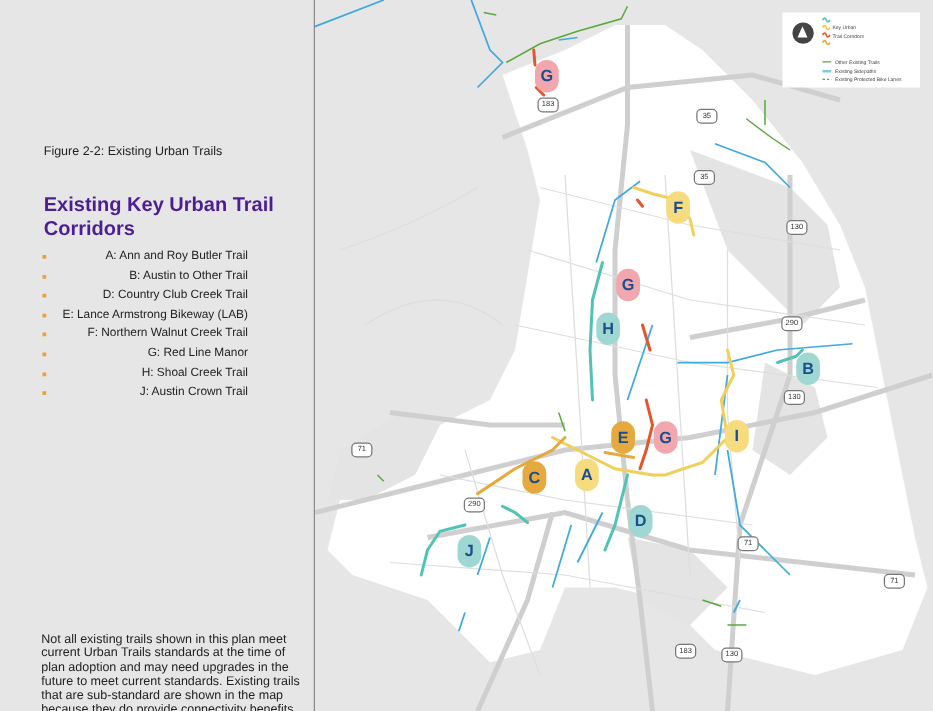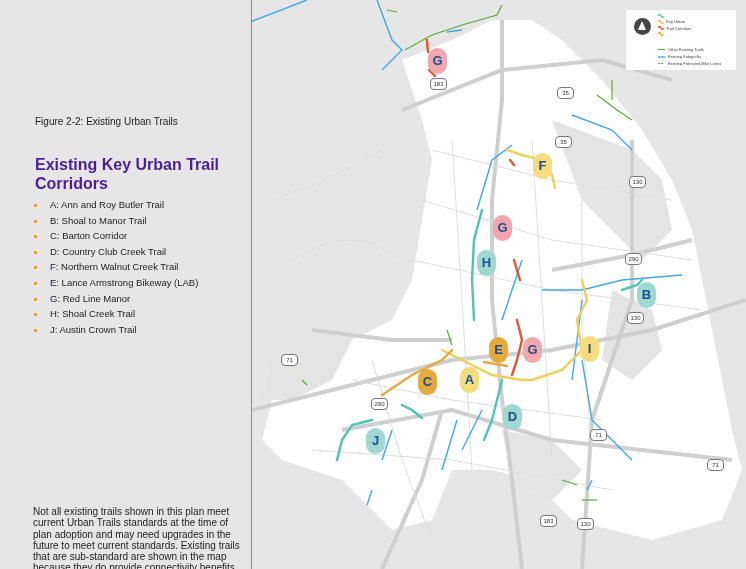--- a/index.html
+++ b/index.html
@@ -1,21 +1,21 @@
 <!DOCTYPE html>
 <html><head>
 <meta charset="utf-8">
 <style>
   html,body{margin:0;padding:0;}
   body{width:746px;height:569px;position:relative;overflow:hidden;background:#e6e6e6;font-family:"Liberation Sans",sans-serif;}
   .left-panel{position:absolute;left:0;top:17px;width:251px;height:569px;background:#e6e6e6;}
   .divider{position:absolute;left:251px;top:0;width:1px;height:569px;background:#8c8c8c;}
   .fig-caption{position:absolute;left:35px;top:99px;font-size:10px;color:#222;}
   .section-title{position:absolute;left:35px;top:138px;width:210px;font-size:16px;font-weight:bold;color:#4c1d95;line-height:19px;}
-  .trail-list{position:absolute;left:30px;top:180px;margin:0;padding:0;list-style:none;}
+  .trail-list{position:absolute;left:30px;top:180px;margin:0;padding:0;list-style:none;text-align:right;}
   .trail-list li{font-size:9.5px;color:#222;height:15.6px;line-height:15.6px;position:relative;padding-left:20px;}
   .trail-list li .bullet{position:absolute;left:4px;top:7px;width:3px;height:3px;background:#f0a030;}
   .note{position:absolute;left:33px;top:489px;width:210px;font-size:10px;color:#222;line-height:11.3px;}
   .map{position:absolute;left:252px;top:0;width:494px;height:569px;}
   .legend{position:absolute;left:626px;top:10px;width:110px;height:60px;background:#fff;}
   .legend-logo{position:absolute;left:8px;top:8px;width:17px;height:17px;border-radius:50%;background:#444;}
   .legend-logo:after{content:"";position:absolute;left:4px;top:3px;border-left:4.5px solid transparent;border-right:4.5px solid transparent;border-bottom:9px solid #fff;}
   .legend-key{position:absolute;left:40px;font-size:4px;color:#444;}
   .lg-row{position:absolute;left:32px;font-size:4px;color:#444;}
   .lg-line{position:absolute;left:0;top:2px;width:7px;height:1.2px;}
@@ -23,25 +23,24 @@
   .shield{position:absolute;width:15px;height:10px;border:1px solid #777;border-radius:4px;background:#fff;font-size:6px;color:#333;text-align:center;line-height:10px;}
 </style>
 </head>
 <body>
 
 <div class="left-panel">
   <div class="fig-caption">Figure 2-2: Existing Urban Trails</div>
   <div class="section-title">Existing Key Urban Trail Corridors</div>
   <ul class="trail-list">
     <li><span class="bullet"></span><span>A: Ann and Roy Butler Trail</span></li>
-    <li><span class="bullet"></span><span>B: Shoal to Manor Trail</span></li>
-    <li><span class="bullet"></span><span>C: Barton Corridor</span></li>
+    <li><span class="bullet"></span><span>B: Austin to Other Trail</span></li>
     <li><span class="bullet"></span><span>D: Country Club Creek Trail</span></li>
+    <li><span class="bullet"></span><span>E: Lance Armstrong Bikeway (LAB)</span></li>
     <li><span class="bullet"></span><span>F: Northern Walnut Creek Trail</span></li>
-    <li><span class="bullet"></span><span>E: Lance Armstrong Bikeway (LAB)</span></li>
     <li><span class="bullet"></span><span>G: Red Line Manor</span></li>
     <li><span class="bullet"></span><span>H: Shoal Creek Trail</span></li>
     <li><span class="bullet"></span><span>J: Austin Crown Trail</span></li>
   </ul>
   <div class="note">Not all existing trails shown in this plan meet current Urban Trails standards at the time of plan adoption and may need upgrades in the future to meet current standards. Existing trails that are sub-standard are shown in the map because they do provide connectivity benefits to the network by helping to get trail users from point A to point B.</div>
 </div>
 <div class="divider"></div>
 
 <div class="map">
   <svg width="494" height="569" viewBox="0 0 494 569">

